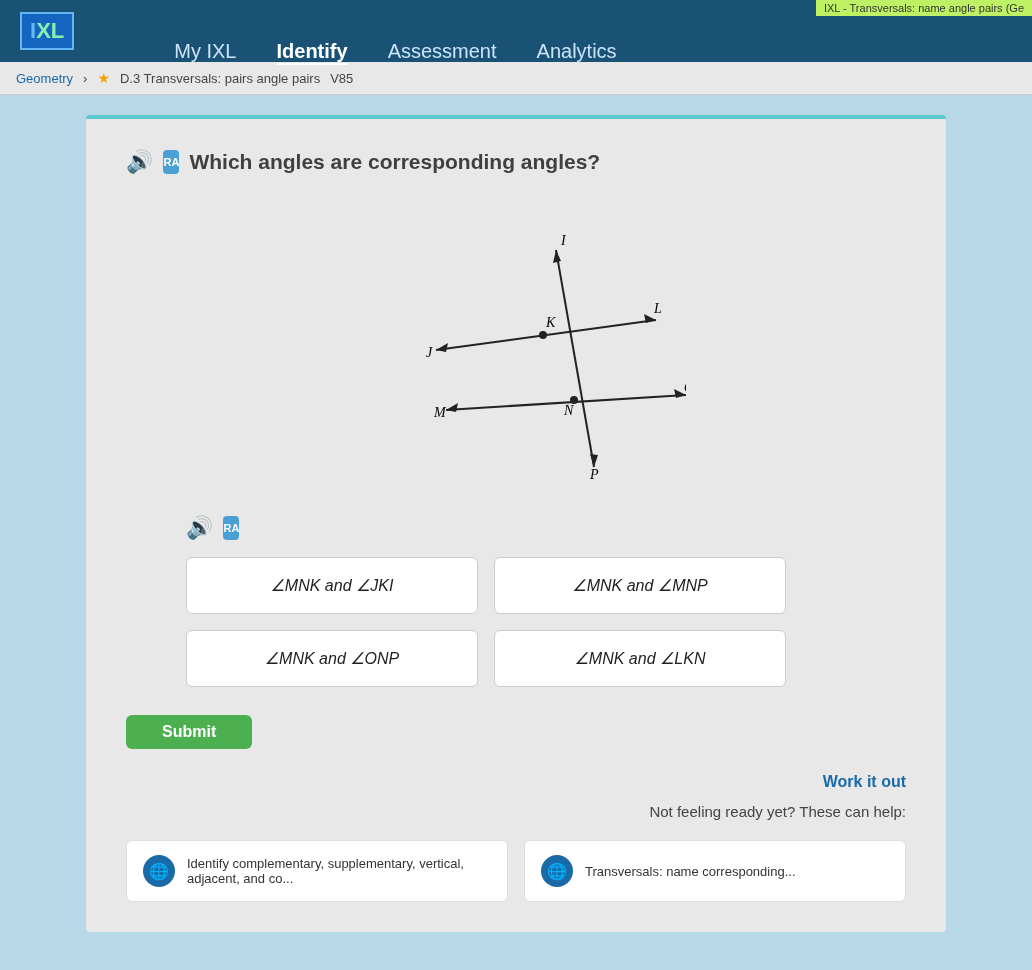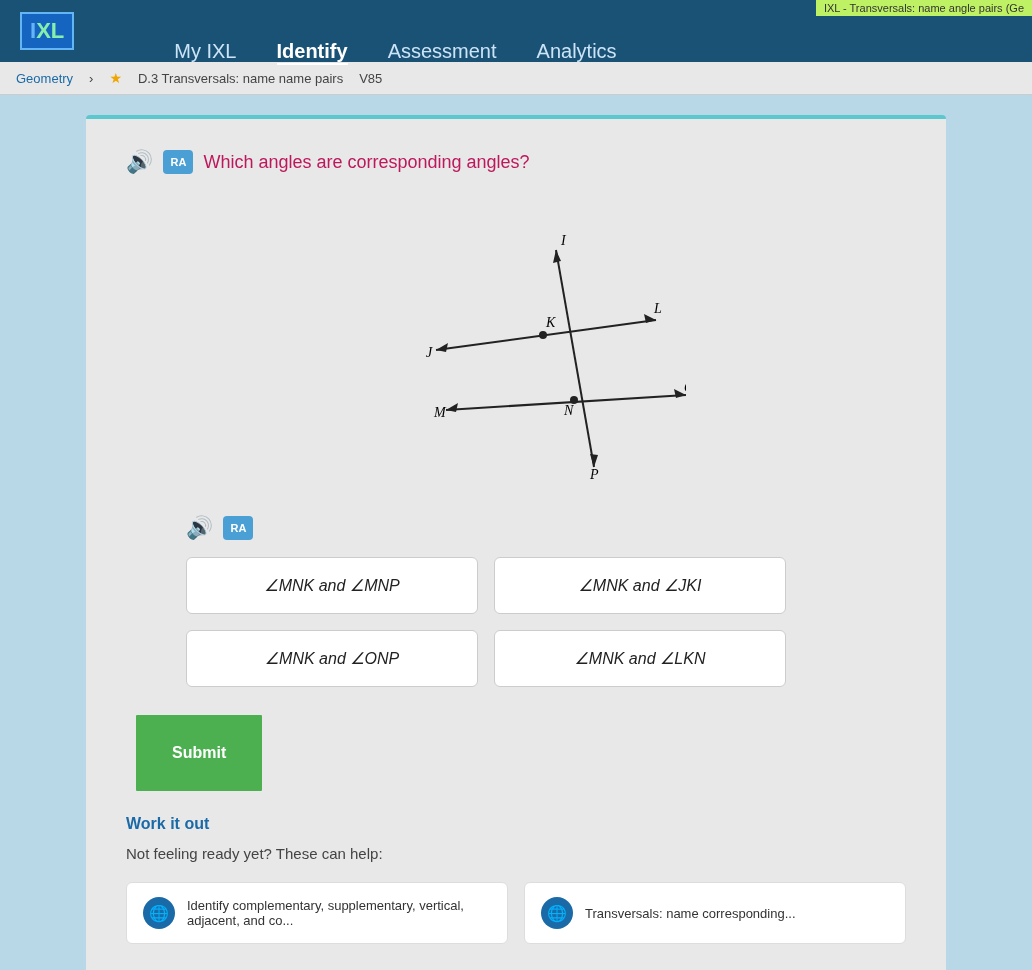--- a/index.html
+++ b/index.html
@@ -44,21 +44,21 @@
     }
 
     
     .breadcrumb {
       background: #e8e8e8;
       padding: 8px 16px;
       font-size: 13px;
       color: #444;
       display: flex;
       align-items: center;
-      gap: 16px;
+      gap: 10px;
       border-bottom: 1px solid #ccc;
     }
     .breadcrumb-link { color: #1a6aa8; cursor: pointer; }
     .star-icon { color: #f0a500; font-size: 14px; }
 
     
     .main-content {
       background: #b8d8e8;
       padding: 20px 30px;
       height: calc(970px - 62px - 34px);
@@ -78,31 +78,31 @@
       align-items: center;
       gap: 10px;
       margin-bottom: 20px;
     }
     .sound-icon {
       color: #1a6aa8;
       font-size: 22px;
       cursor: pointer;
     }
     .translate-icon {
-      width: 30px; height: 24px;
+      width: 16px; height: 24px;
       background: #4a9fd4;
       border-radius: 4px;
       display: flex; align-items: center; justify-content: center;
       color: white; font-size: 11px; font-weight: bold;
       cursor: pointer;
     }
     .question-text {
-      font-size: 18px;
-      color: #be185d;
-      font-weight: 400;
+      font-size: 21px;
+      color: #404040;
+      font-weight: 700;
     }
 
     
     .diagram-container {
       width: 340px;
       height: 290px;
       margin: 10px auto 30px auto;
       position: relative;
     }
 
@@ -135,32 +135,32 @@
       cursor: pointer;
       text-align: center;
       font-style: italic;
     }
 
     
     .submit-btn {
       background: #4caf50;
       color: white;
       border: none;
-      border-radius: 1px;
-      padding: 29px 36px;
+      border-radius: 6px;
+      padding: 8px 36px;
       font-size: 16px;
       font-weight: 600;
       cursor: pointer;
       margin-top: 28px;
-      margin-left: 10px;
+      margin-left: 0;
     }
 
     
     .work-it-out {
-      text-align: left;
+      text-align: right;
       margin-top: 24px;
     }
     .work-it-out-link {
       color: #1a6aa8;
       font-size: 16px;
       font-weight: 600;
       cursor: pointer;
     }
     .not-ready-text {
       color: #444;
@@ -217,21 +217,21 @@
     <span class="nav-link">Assessment</span>
     <span class="nav-link">Analytics</span>
   </div>
   <div class="nav-title-bar">IXL - Transversals: name angle pairs (Ge</div>
 </div>
 
 <div class="breadcrumb">
   <span class="breadcrumb-link">Geometry</span>
   <span>›</span>
   <span class="star-icon">★</span>
-  <span>D.3 Transversals: name name pairs</span>
+  <span>D.3 Transversals: pairs angle pairs</span>
   <span>V85</span>
 </div>
 
 <div class="main-content">
   <div class="question-card">
 
     
     <div class="question-header">
       <span class="sound-icon">🔊</span>
       <div class="translate-icon">RA</div>
@@ -281,22 +281,22 @@
       </svg>
     </div>
 
     
     <div class="answers-section">
       <div class="answer-header">
         <span class="sound-icon">🔊</span>
         <div class="translate-icon">RA</div>
       </div>
       <div class="answer-grid">
+        <button class="answer-btn">∠MNK and ∠JKI</button>
         <button class="answer-btn">∠MNK and ∠MNP</button>
-        <button class="answer-btn">∠MNK and ∠JKI</button>
         <button class="answer-btn">∠MNK and ∠ONP</button>
         <button class="answer-btn">∠MNK and ∠LKN</button>
       </div>
     </div>
 
     
     <button class="submit-btn">Submit</button>
 
     
     <div class="work-it-out">

